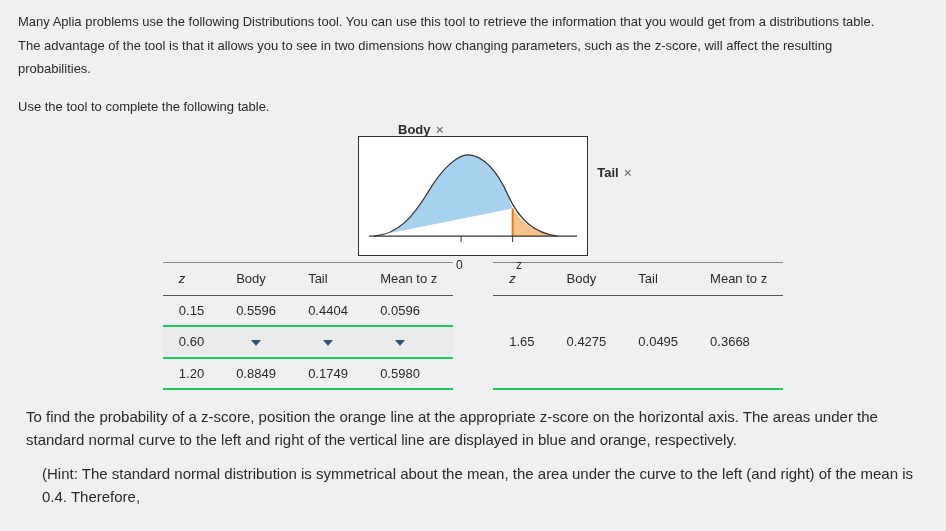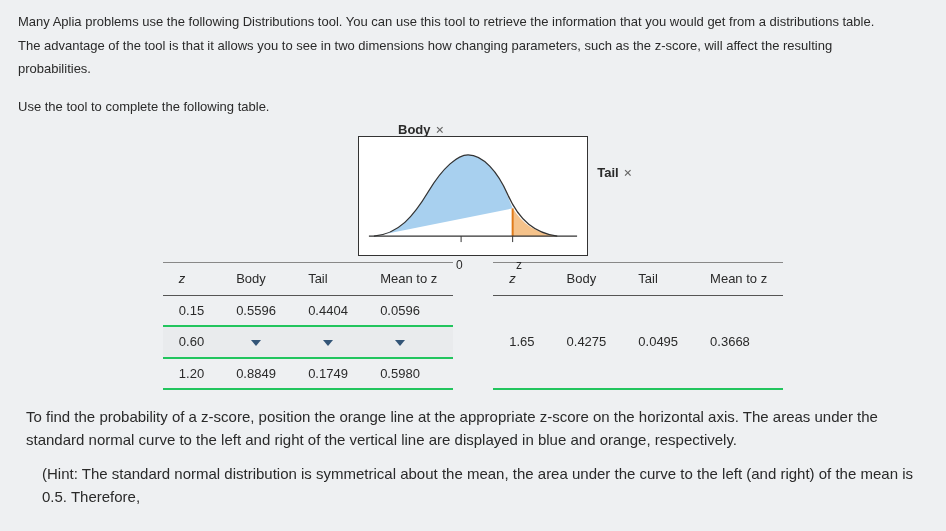--- a/index.html
+++ b/index.html
@@ -175,13 +175,13 @@
           <td>0.4275</td>
           <td>0.0495</td>
           <td>0.3668</td>
         </tr>
       </tbody>
   </table>
 
 </div>
 
 <p class="para1">To find the probability of a z-score, position the orange line at the appropriate z-score on the horizontal axis. The areas under the standard normal curve to the left and right of the vertical line are displayed in blue and orange, respectively.</p>
-<p class="para2">(Hint: The standard normal distribution is symmetrical about the mean, the area under the curve to the left (and right) of the mean is 0.5. Therefore,</p>
+<p class="para2">(Hint: The standard normal distribution is symmetrical about the mean, the area under the curve to the left (and right) of the mean is 0.4. Therefore,</p>
 
 </body></html>

